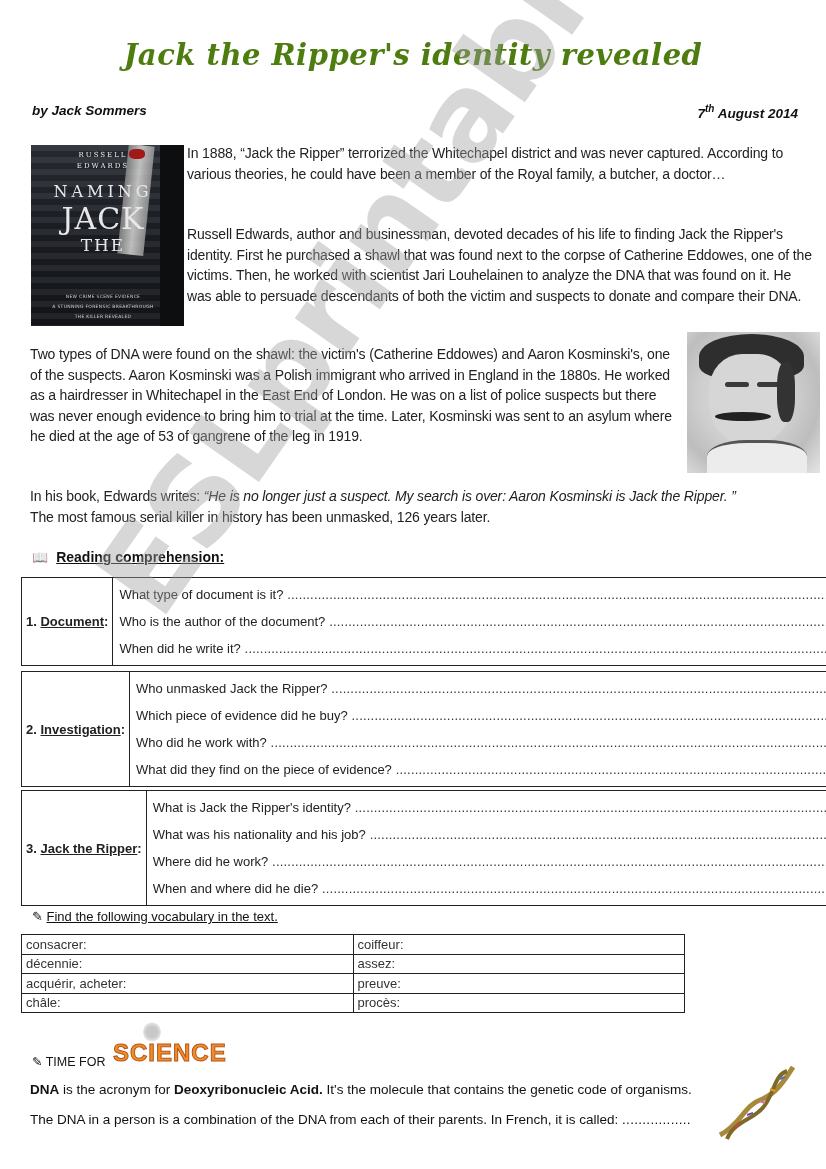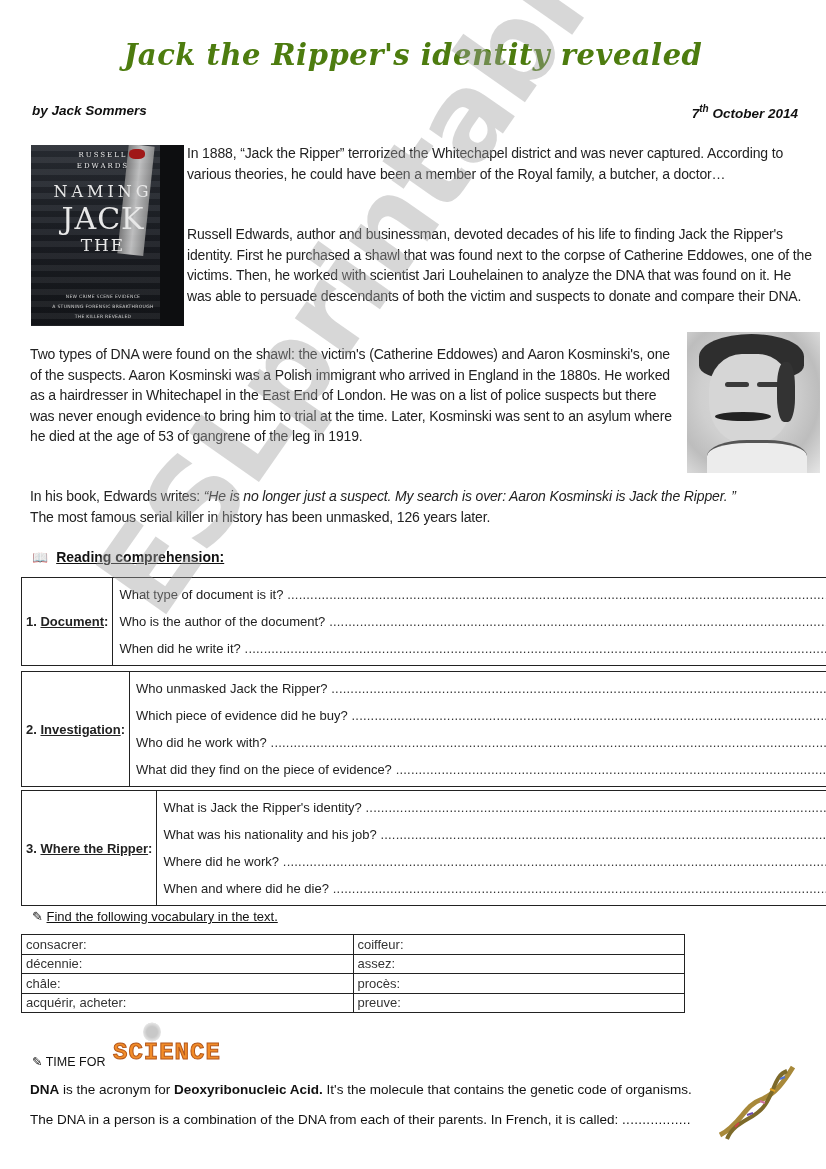--- a/index.html
+++ b/index.html
@@ -60,34 +60,34 @@
   .q3 { top: 790px; width: 784px; }
 
   .vocab-title { left: 32px; top: 909px; font-size: 13px; }
   .vocab-title .lbl { text-decoration: underline; text-align: right; }
   table.v { position: absolute; left: 21px; top: 934px; width: 664px; border-collapse: collapse; }
   table.v td { border: 1px solid #222; height: 19.5px; padding: 0 4px; font-size: 13px; color: #333; width: 50%; }
 
   .science { left: 32px; top: 1040px; font-size: 12.5px; }
   .science .tf { position: relative; top: 14px; }
   .sci-logo { left: 113px; top: 1022px; width: 118px; height: 48px; }
-  .sci-logo .word { position:absolute; left: 0; top: 17px; font-family: Liberation Mono, monospace; font-weight: bold; font-size: 24px; color: #f28c28; -webkit-text-stroke: 1px #b3561a; letter-spacing: 1px; }
+  .sci-logo .word { position:absolute; left: 0; top: 17px; font-family: Liberation Sans, sans-serif; font-weight: bold; font-size: 24px; color: #f28c28; -webkit-text-stroke: 1px #b3561a; letter-spacing: 1px; }
   .sci-logo .smoke { position:absolute; left: 30px; top: 0; width: 18px; height: 20px; background: radial-gradient(circle, #c8c8c8 40%, #e8e8e8 70%, transparent 72%); border-radius: 50%; }
 
   .dna1 { left: 30px; top: 1082px; font-size: 13.5px; }
   .dna2 { left: 30px; top: 1112px; font-size: 13.5px; }
   .dna2 .dots { letter-spacing: .3px; }
   .helix { left: 715px; top: 1065px; width: 80px; height: 75px; }
 </style>
 </head>
 <body>
 
 <div class="abs title">Jack the Ripper's identity revealed</div>
 <div class="abs byline">by Jack Sommers</div>
-<div class="abs date"><span>7</span><sup>th</sup><span> October 2014</span></div>
+<div class="abs date"><span>7</span><sup>th</sup><span> August 2014</span></div>
 
 <div class="abs book">
   <div class="stripes"></div>
   <div class="arm"></div>
   <div class="blood"></div>
   <div class="dark"></div>
   <div class="t author1">RUSSELL</div>
   <div class="t author2">EDWARDS</div>
   <div class="t naming">NAMING</div>
   <div class="t jack">JACK</div>
@@ -138,21 +138,21 @@
       <div class="qline">Who did he work with?</div>
       <div class="qline">What did they find on the piece of evidence?</div>
     </td>
   </tr>
 </tbody>
   </table>
 
 <table class="q q3">
   <tbody>
       <tr>
-    <td class="label" style="width:125px"><span>3. </span><u>Where the Ripper</u><span>:</span></td>
+    <td class="label" style="width:125px"><span>3. </span><u>Jack the Ripper</u><span>:</span></td>
     <td class="qs">
       <div class="qline">What is Jack the Ripper's identity?</div>
       <div class="qline">What was his nationality and his job?</div>
       <div class="qline">Where did he work?</div>
       <div class="qline">When and where did he die?</div>
     </td>
   </tr>
 </tbody>
   </table>
 
@@ -162,26 +162,26 @@
   <tbody>
       <tr>
     <td>consacrer:</td>
     <td>coiffeur:</td>
   </tr>
   <tr>
     <td>décennie:</td>
     <td>assez:</td>
   </tr>
   <tr>
+    <td>acquérir, acheter:</td>
+    <td>preuve:</td>
+  </tr>
+  <tr>
     <td>châle:</td>
     <td>procès:</td>
-  </tr>
-  <tr>
-    <td>acquérir, acheter:</td>
-    <td>preuve:</td>
   </tr>
 </tbody>
   </table>
 
 <div class="abs science"><span class="tf"><span>✎</span> <span>TIME FOR</span></span></div>
 <div class="abs sci-logo">
   <div class="smoke"></div>
   <div class="word">SCIENCE</div>
 </div>
 

